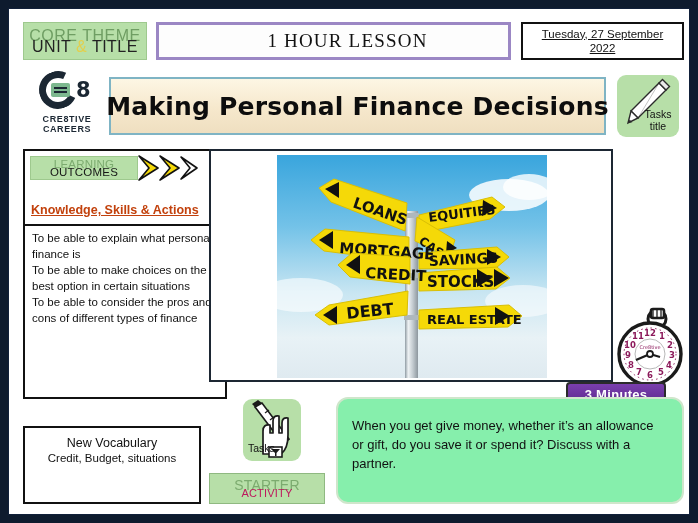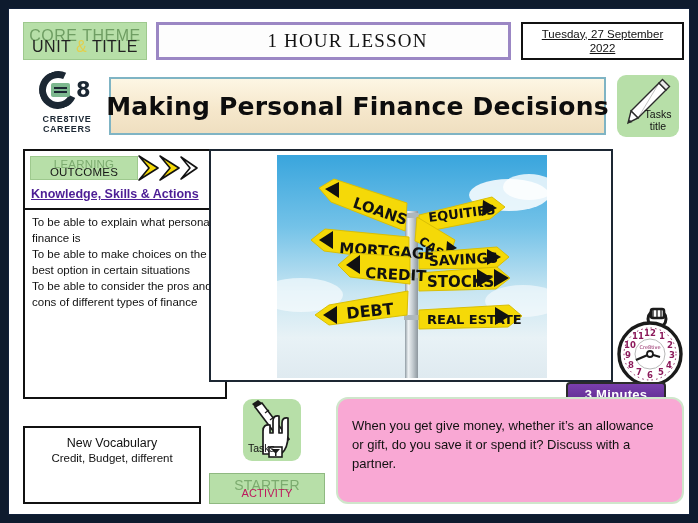--- a/index.html
+++ b/index.html
@@ -153,23 +153,23 @@
     background: #b7dfa8; border: 1px solid #9ec98e;
     display: flex; flex-direction: column;
     justify-content: center; align-items: center;
     line-height: 0.9;
   }
   .lo-badge-l1 { font-size: 11.5px; color: #7cab6f; margin-bottom:-2px; letter-spacing:0.2px;}
   .lo-badge-l2 { font-size: 11.5px; color: #161616; letter-spacing:0.2px;}
   .lo-chevrons { position: absolute; left: 110px; top: 1px; }
 
   .lo-subtitle {
-    margin: 4px 6px 0 6px;
+    margin: 20px 6px 0 6px;
     font-size: 12.5px; font-weight: 700;
-    color: #4c1d95; text-decoration: underline;
+    color: #c2410c; text-decoration: underline;
     line-height: 1.35;
   }
   .lo-divider {
     margin-top: 5px;
     border-top: 2px solid #111;
   }
   .lo-body {
     margin: 4px 7px 0 7px;
     font-size: 11.5px; color: #111;
     line-height: 1.4;
@@ -240,21 +240,21 @@
     justify-content: center; align-items: center;
     line-height: 0.92;
   }
   .starter-l1 { font-size: 14px; color: #7cab6f; margin-bottom:-3px; letter-spacing:0.2px;}
   .starter-l2 { font-size: 11px; color: #be185d; letter-spacing:0.2px;}
 
   
   .activity-box {
     position: absolute; left: 327px; top: 388px;
     width: 348px; height: 107px;
-    background: #f9a8d4;
+    background: #86efac;
     border: 2px solid #cfe6cb;
     border-radius: 12px;
   }
   .activity-text {
     padding: 18px 14px 0 14px;
     font-size: 13px; color: #111; line-height: 1.45;
   }
 </style>
 </head>
 <body>
@@ -328,21 +328,21 @@
     <div class="lo-divider"></div>
     <div class="lo-body">
       <div>To be able to explain what personal finance is</div>
       <div>To be able to make choices on the best option in certain situations</div>
       <div>To be able to consider the pros and cons of different types of finance</div>
     </div>
   </div>
 
   <div class="vocab-panel">
     <div class="vocab-title">New Vocabulary</div>
-    <div class="vocab-words">Credit, Budget, different</div>
+    <div class="vocab-words">Credit, Budget, situations</div>
   </div>
 
   <div class="image-panel">
     <div class="sky">
       <svg width="270" height="223" viewBox="0 0 270 223">
         <defs>
           <linearGradient id="poleg" x1="0" y1="0" x2="1" y2="0">
             <stop offset="0%" stop-color="#8f9ba3"></stop>
             <stop offset="25%" stop-color="#eef2f4"></stop>
             <stop offset="60%" stop-color="#c3cbd0"></stop>

